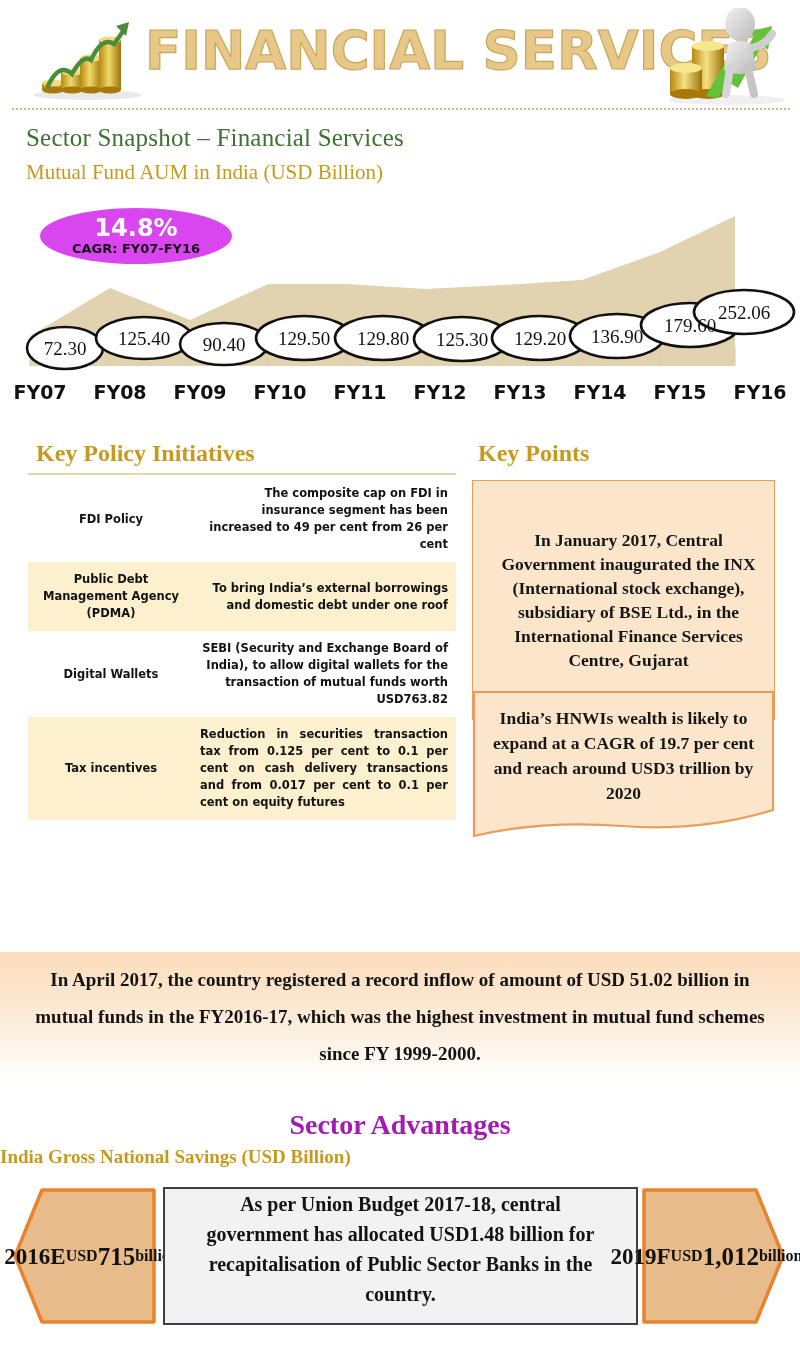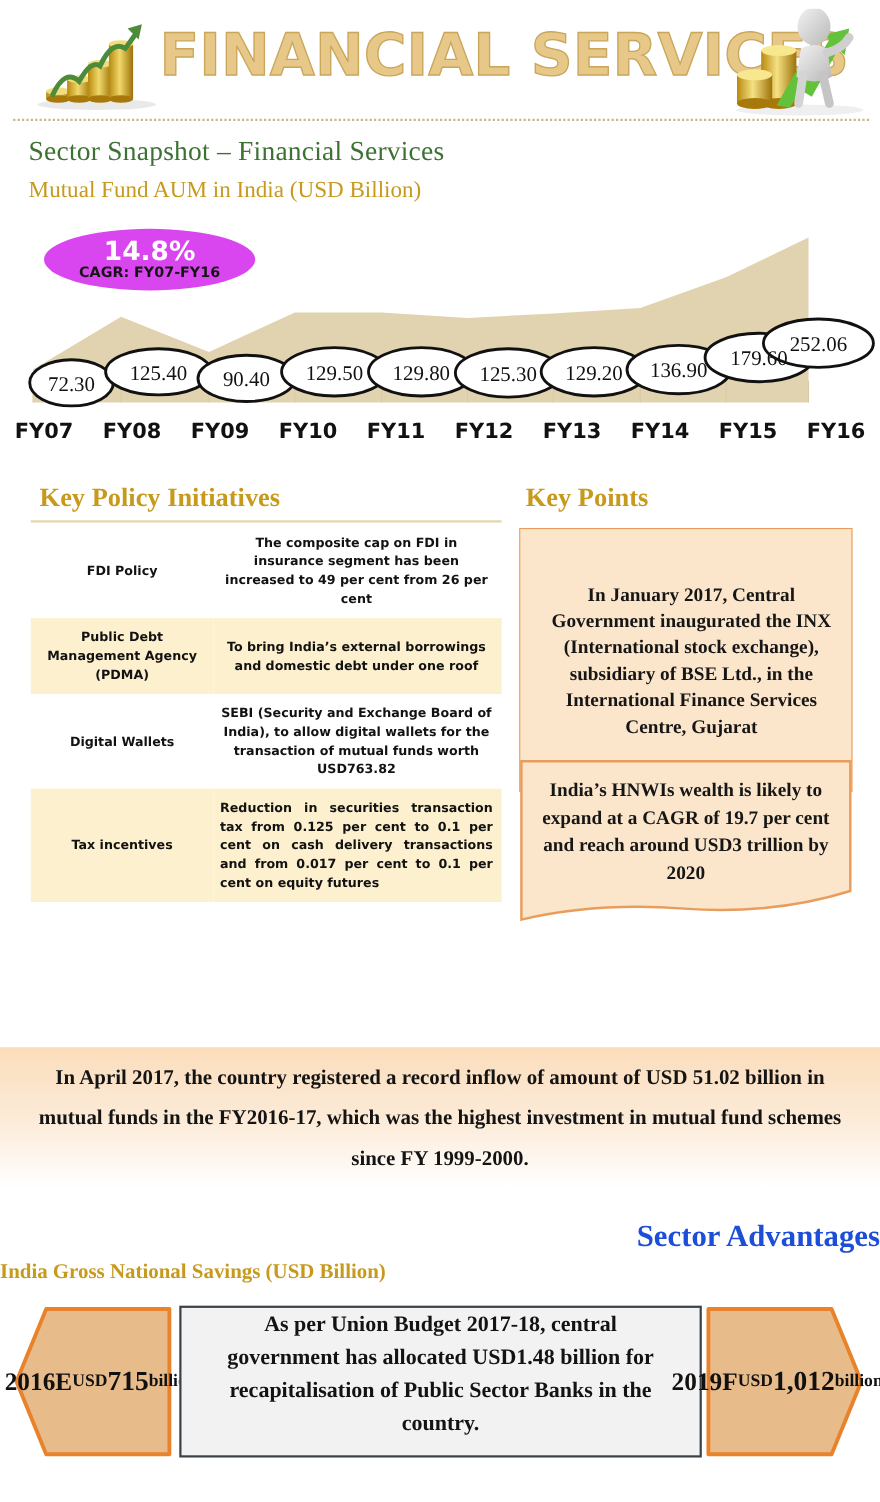--- a/index.html
+++ b/index.html
@@ -172,21 +172,21 @@
     line-height: 17px;
     color: #121212;
     padding: 9px 6px;
   }
   .policy-table td.pol-name {
     width: 150px;
     text-align: center;
     padding-left: 8px;
     padding-right: 8px;
   }
-  .policy-table td.pol-desc { text-align: center; padding-right: 8px;}
+  .policy-table td.pol-desc { text-align: right; padding-right: 8px;}
   .policy-table tr.alt td { background: #FDF0CF; }
   .policy-table tr.just td.pol-desc { text-align: justify; }
 
   
   .kp-box {
     position: absolute;
     left: 472px;
     width: 303px;
     background: #FBE6CC;
     border: 1.5px solid #E89D5C;
@@ -248,25 +248,25 @@
     font-size: 19px;
     line-height: 37px;
     color: #141414;
   }
 
   
   .adv-title {
     position: absolute;
     left: 0; top: 1109px;
     width: 800px;
-    text-align: right;
+    text-align: center;
     font-family: "Liberation Serif", serif;
     font-weight: bold;
     font-size: 28px;
-    color: #1d4ed8;
+    color: #a21caf;
   }
   .adv-sub {
     position: absolute;
     left: 0; top: 1146px;
     width: 800px;
     text-align: left;
     font-family: "Liberation Serif", serif;
     font-weight: bold;
     font-size: 19px;
     color: #C79A1E;

